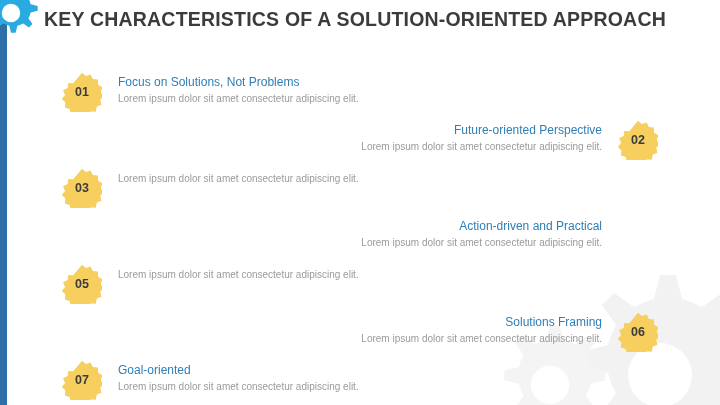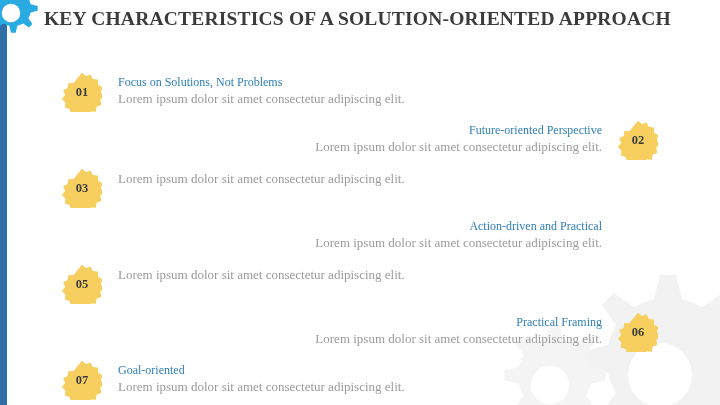--- a/index.html
+++ b/index.html
@@ -13,21 +13,20 @@
     overflow: hidden;
     font-family: "Liberation Sans", sans-serif;
     position: relative;
   }
 
   .slide {
     position: absolute;
     inset: 0;
     background: #ffffff;
     overflow: hidden;
-    font-family: Liberation Serif, serif;
   }
 
   
   .left-bar {
     position: absolute;
     left: 0;
     top: 0;
     width: 7px;
     height: 405px;
     background: #2f6fa8;
@@ -114,21 +113,21 @@
     position: absolute;
     top: 2px;
   }
   .heading {
     font-size: 12px;
     color: #2f7fb5;
     line-height: 16px;
     white-space: nowrap;
   }
   .desc {
-    font-size: 13px;
+    font-size: 10px;
     color: #9b9b9b;
     line-height: 15px;
     white-space: nowrap;
     margin-top: 1px;
   }
 
   
   .row-left .badge { left: 62px; }
   .row-left .texts { left: 118px; text-align: left; }
 
@@ -219,21 +218,21 @@
     </div>
 
     <div class="row row-right">
       <div class="badge">
         <svg class="starburst" viewBox="0 0 100 100">
           <path fill="currentColor" d="M50 2 l9.6 8.1 12-3.7 5.6 11.3 12.5 1.3 0.7 12.6 10.8 6.6 -4.3 11.8 7.3 10.3 -8.6 9.2 2.8 12.3 -11.6 4.9 -2.2 12.4 -12.5-0.6 -6.9 10.5 -11.6-4.8 -10.2 7.3 -8.6-9.2 -12.3 2.2 -3.6-12 -11.9-4 1.6-12.5 -8.8-9 7.9-9.8 -4.9-11.6 11.4-5.3 1.4-12.5 12.6 0.1z"></path>
         </svg>
         <span class="num">06</span>
       </div>
       <div class="texts">
-        <div class="heading">Practical Framing</div>
+        <div class="heading">Solutions Framing</div>
         <div class="desc">Lorem ipsum dolor sit amet consectetur adipiscing elit.</div>
       </div>
     </div>
 
     <div class="row row-left">
       <div class="badge">
         <svg class="starburst" viewBox="0 0 100 100">
           <path fill="currentColor" d="M50 2 l9.6 8.1 12-3.7 5.6 11.3 12.5 1.3 0.7 12.6 10.8 6.6 -4.3 11.8 7.3 10.3 -8.6 9.2 2.8 12.3 -11.6 4.9 -2.2 12.4 -12.5-0.6 -6.9 10.5 -11.6-4.8 -10.2 7.3 -8.6-9.2 -12.3 2.2 -3.6-12 -11.9-4 1.6-12.5 -8.8-9 7.9-9.8 -4.9-11.6 11.4-5.3 1.4-12.5 12.6 0.1z"></path>
         </svg>
         <span class="num">07</span>

